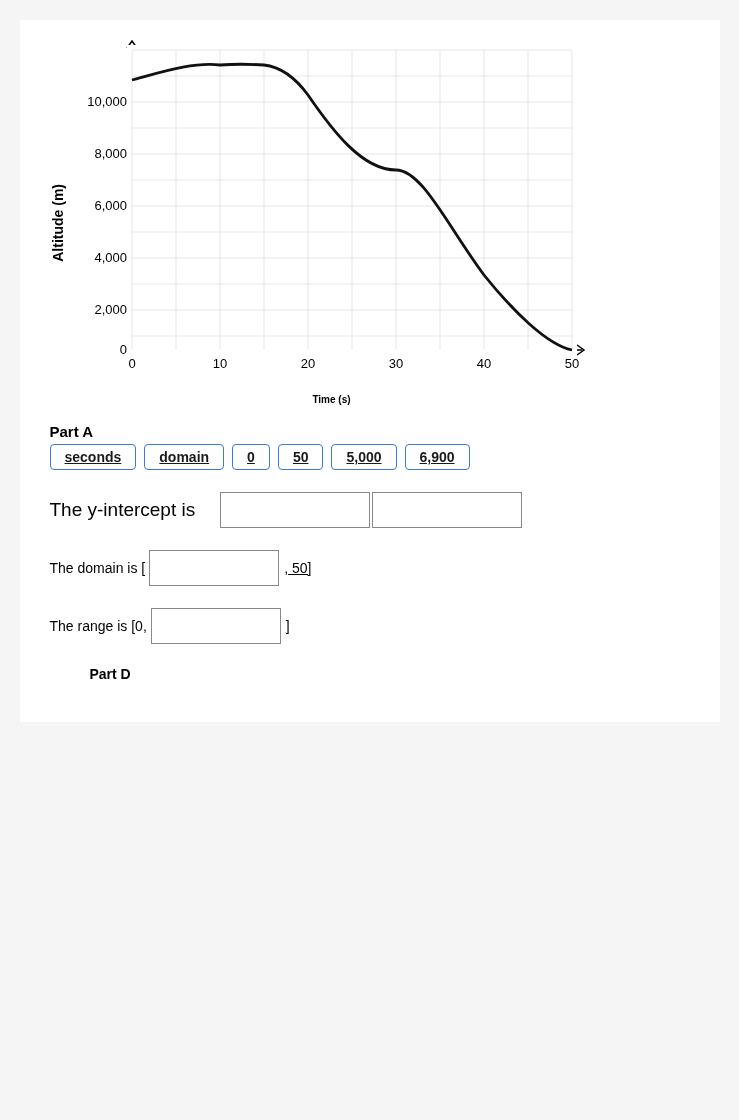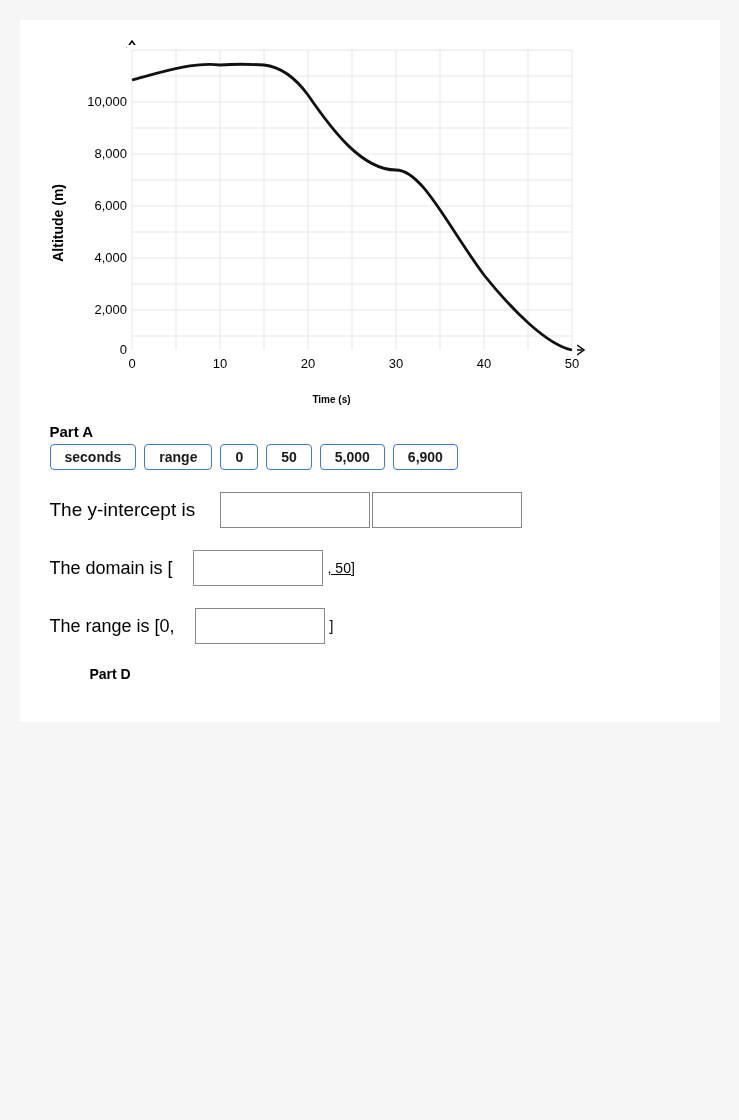--- a/index.html
+++ b/index.html
@@ -77,20 +77,21 @@
     }
     .chip {
       border: 1.5px solid #3a7bd5;
       border-radius: 4px;
       padding: 4px 14px;
       font-size: 14px;
       font-weight: bold;
       color: #1a1a1a;
       background: #fff;
       cursor: pointer;
+      text-decoration: underline;
     }
     
     .question-row {
       display: flex;
       flex-direction: row;
       align-items: center;
       margin-bottom: 22px;
       font-size: 14px;
       flex-wrap: nowrap;
     }
@@ -121,23 +122,23 @@
       text-decoration: underline;
     }
     .domain-row, .range-row {
       display: flex;
       flex-direction: row;
       align-items: center;
       margin-bottom: 22px;
       font-size: 14px;
     }
     .domain-label {
-      font-size: 18px;
+      font-size: 14px;
       white-space: nowrap;
-      margin-right: 20px;
+      margin-right: 4px;
     }
     .part-d-label {
       font-size: 14px;
       font-weight: bold;
       margin-top: 10px;
       padding-left: 40px;
     }
   </style>
 </head>
 <body>
@@ -251,21 +252,21 @@
       </div>
       <div class="x-label">Time (s)</div>
     </div>
   </div>
 
   <div class="part-a">
     <div class="part-a-title">Part A</div>
 
     <div class="word-bank">
       <div class="chip">seconds</div>
-      <div class="chip">range</div>
+      <div class="chip">domain</div>
       <div class="chip">0</div>
       <div class="chip">50</div>
       <div class="chip">5,000</div>
       <div class="chip">6,900</div>
     </div>
 
     <div class="question-row">
       <span class="question-label">The y-intercept is</span>
       <div class="input-box"></div>
       <div class="input-box"></div>

